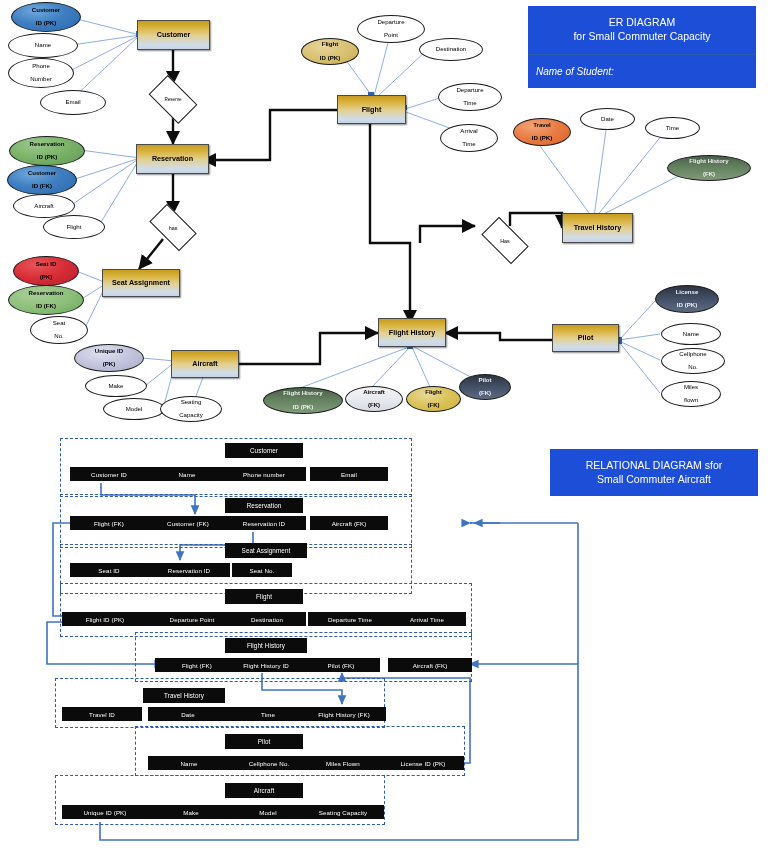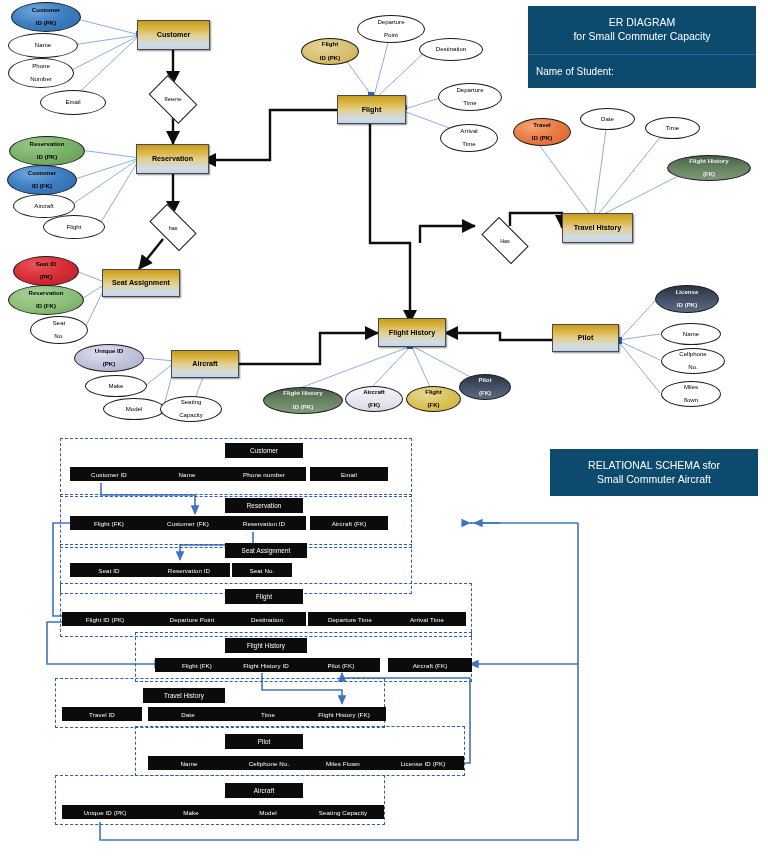--- a/index.html
+++ b/index.html
@@ -65,26 +65,26 @@
     display:flex;align-items:center;justify-content:center;text-align:center;
     color:#ffffff;font-size:6.2px;letter-spacing:.1px;
   }
   .sbox.title{font-size:6.3px;}
 
   
   .dash{position:absolute;box-sizing:border-box;border:1.1px dashed #2f5ca8;}
 
   
   .card{
-    position:absolute;box-sizing:border-box;background:#0c4a6e;color:#ffffff;
+    position:absolute;box-sizing:border-box;background:#1d4ed8;color:#ffffff;
     display:flex;align-items:center;justify-content:center;text-align:center;
     line-height:1.32;
   }
   .card.er-top{font-size:10.5px;}
-  .card.er-bot{justify-content:flex-start;padding-left:8px;font-size:10px;border-top:1px solid #2f5ca8;}
+  .card.er-bot{justify-content:flex-start;padding-left:8px;font-size:10px;border-top:1px solid #2f5ca8;font-style:italic;}
   .card.schema{font-size:10.5px;}
 
   svg.layer{position:absolute;left:0;top:0;width:768px;height:866px;overflow:visible;pointer-events:none;}
 </style>
 </head>
 <body>
 
 <div id="page">
 
   <div class="abs" style="left:0;top:0;width:768px;height:430px;">
@@ -438,17 +438,17 @@
         <div class="sbox" style="left: 302px; top: 326px; width: 82px; height: 14px;">Miles Flown</div>
         <div class="sbox" style="left: 382px; top: 326px; width: 82px; height: 14px;">License ID (PK)</div>
         <div class="sbox title" style="left: 225px; top: 353px; width: 78px; height: 15px;">Aircraft</div>
         <div class="sbox" style="left: 62px; top: 375px; width: 86px; height: 14px;">Unique ID (PK)</div>
         <div class="sbox" style="left: 148px; top: 375px; width: 86px; height: 14px;">Make</div>
         <div class="sbox" style="left: 228px; top: 375px; width: 80px; height: 14px;">Model</div>
         <div class="sbox" style="left: 302px; top: 375px; width: 82px; height: 14px;">Seating Capacity</div>
       </div>
 
     <div class="card schema" style="left:550px;top:19px;width:208px;height:47px;flex-direction:column;">
-      <span>RELATIONAL SCHEMA sfor</span>
+      <span>RELATIONAL DIAGRAM sfor</span>
       <span>Small Commuter Aircraft</span>
     </div>
   </div>
 </div>
 
 </body></html>

